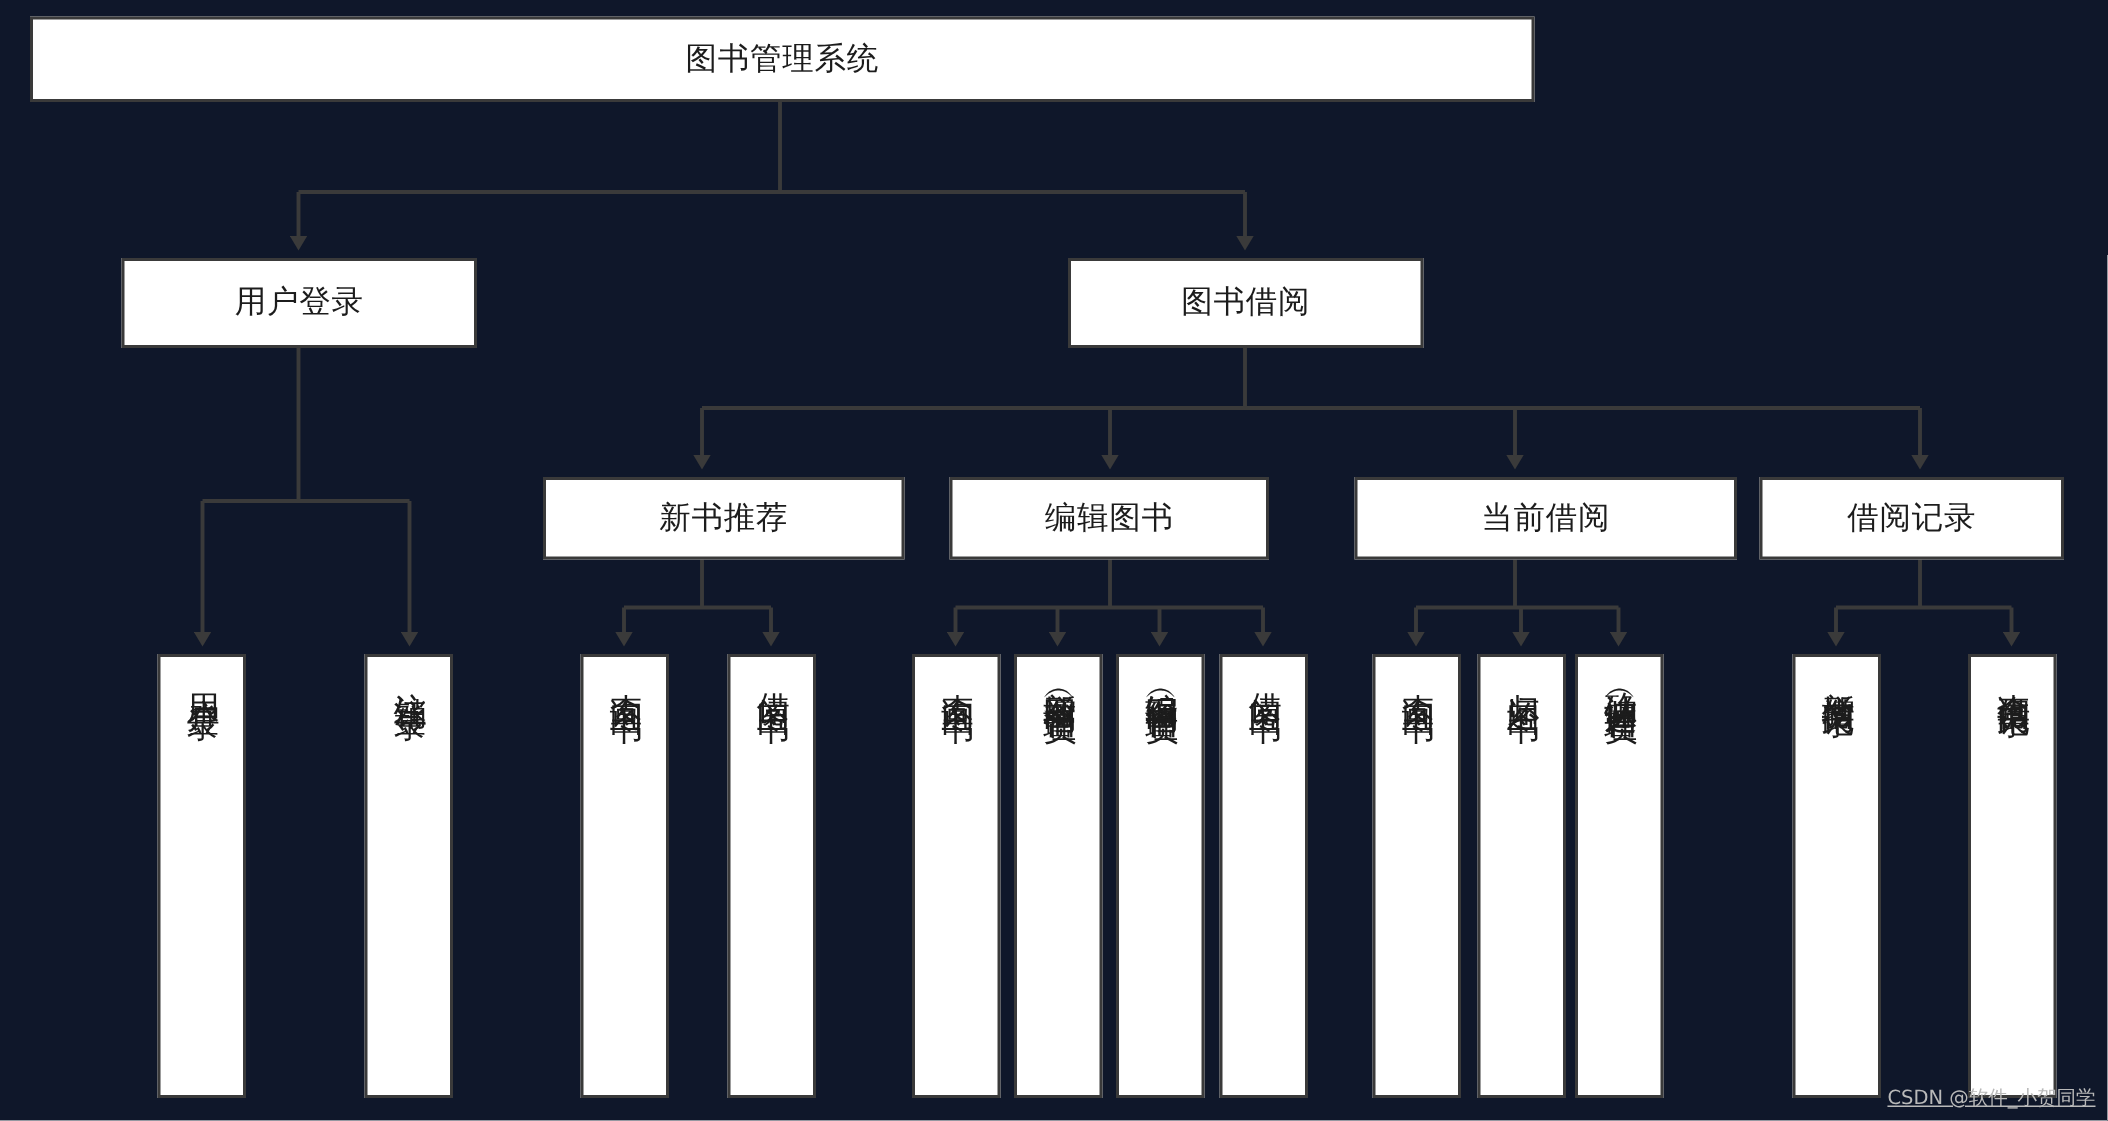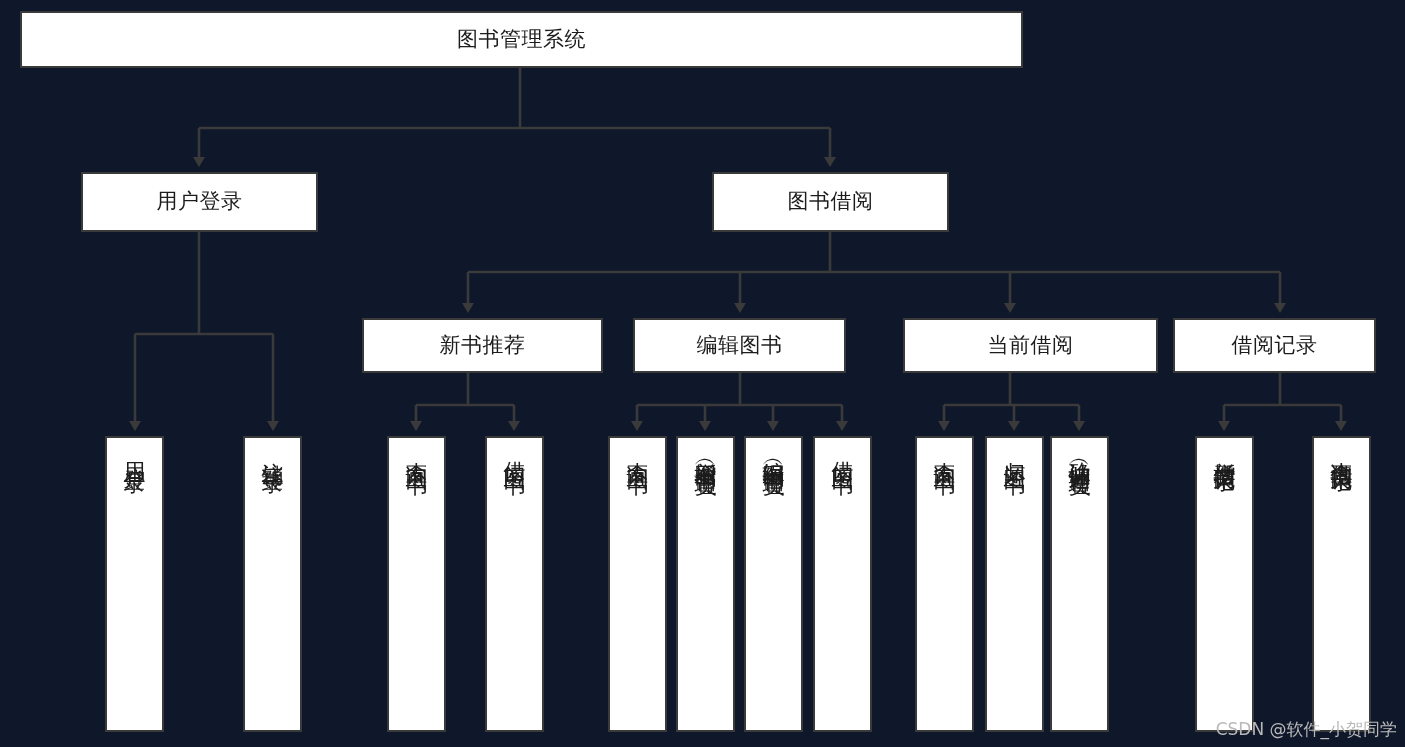--- a/index.html
+++ b/index.html
@@ -58,24 +58,25 @@
     letter-spacing: 4px;
     white-space: nowrap;
   }
   .node.vert.tall .lbl {
     letter-spacing: 2px;
   }
   #watermark {
     position: absolute;
     right: 8px;
     bottom: 6px;
-    font-size: 17px;
+    font-size: 13px;
     color: #b9b9b9;
     white-space: nowrap;
     font-family: "DejaVu Sans", "Liberation Sans", sans-serif;
+    text-decoration: underline;
   }
 </style>
 </head>
 <body>
 
 <div id="canvas">
 
   <svg class="wires" viewBox="0 0 1405 747">
     <defs>
       <marker id="ah" markerWidth="10" markerHeight="12" refX="1" refY="6" orient="auto" markerUnits="userSpaceOnUse">

